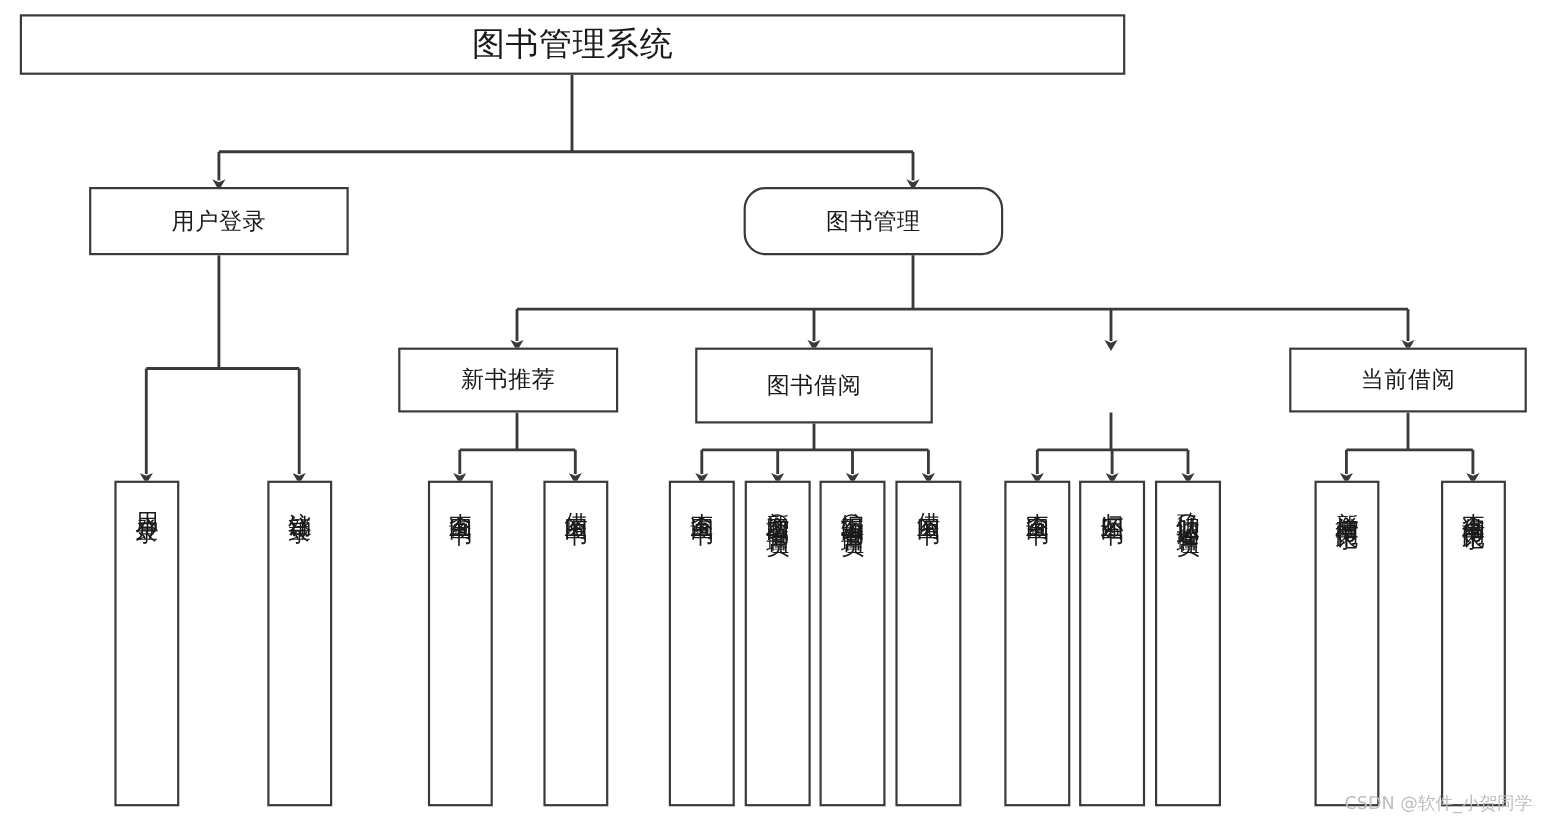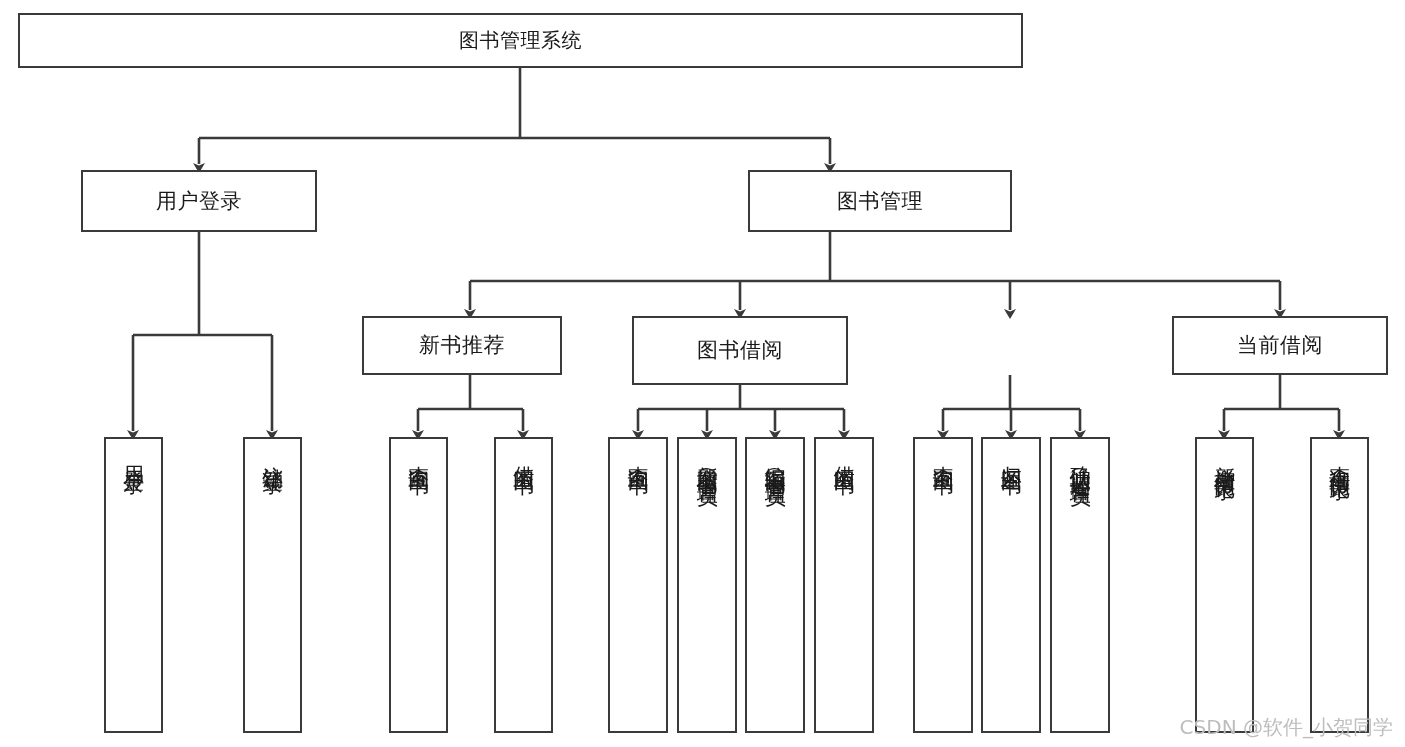--- a/index.html
+++ b/index.html
@@ -40,41 +40,41 @@
     padding-top: 10px;
   }
   .node.vertical .node-label {
     writing-mode: vertical-rl;
     text-orientation: upright;
     white-space: normal;
     letter-spacing: 3px;
     font-size: 21px;
     margin: 0 auto;
   }
-  .node.root .node-label { font-size: 20px; }
+  .node.root .node-label { font-size: 30px; }
 
   svg.connectors {
     position: absolute;
     left: 0;
     top: 0;
     width: 1405px;
     height: 747px;
     pointer-events: none;
   }
   .wire {
     stroke: #3a3a3a;
     stroke-width: 2.6;
     fill: none;
   }
   .watermark {
     position: absolute;
     right: 12px;
     bottom: 6px;
     color: #bdbdbd;
-    font-size: 20px;
+    font-size: 16px;
     white-space: nowrap;
     user-select: none;
   }
 </style>
 </head>
 <body>
 
 <div id="diagram-root">
 
   <svg class="connectors" viewBox="0 0 1405 747">
@@ -126,21 +126,21 @@
   </svg>
 
   <div class="node root" style="left:18px; top:13px; width:1005px; height:55px;">
     <span class="node-label">图书管理系统</span>
   </div>
 
   <div class="node" style="left:81px; top:170px; width:236px; height:62px;">
     <span class="node-label">用户登录</span>
   </div>
 
-  <div class="node" style="left:748px; top:170px; width:264px; height:62px;">
+  <div class="node" style="left:676px; top:170px; width:236px; height:62px;border-radius:20px;">
     <span class="node-label">图书管理</span>
   </div>
 
   <div class="node" style="left:362px; top:316px; width:200px; height:59px;">
     <span class="node-label">新书推荐</span>
   </div>
 
   <div class="node" style="left:632px; top:316px; width:216px; height:69px;">
     <span class="node-label">图书借阅</span>
   </div>

